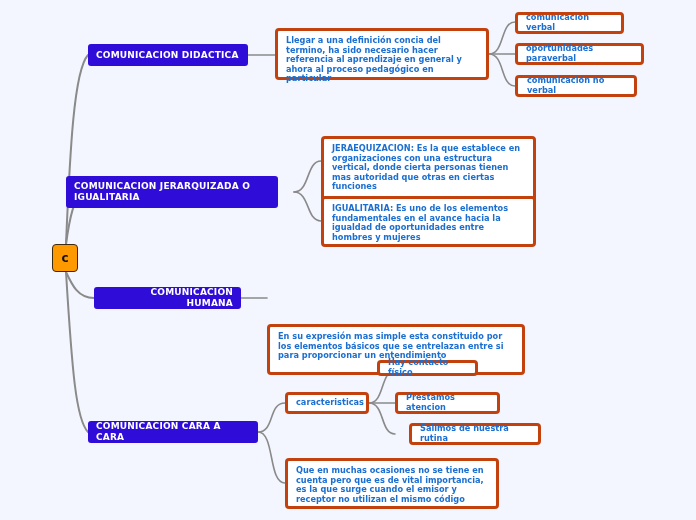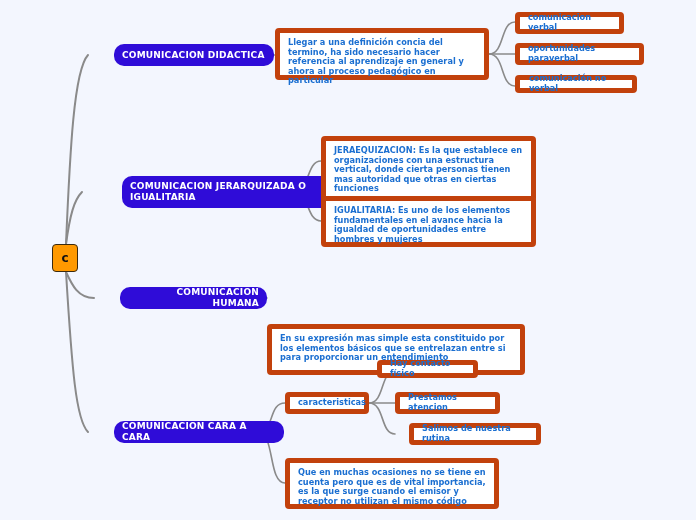--- a/index.html
+++ b/index.html
@@ -10,26 +10,26 @@
     font-family: "DejaVu Sans", "Liberation Sans", sans-serif;
   }
   #connectors { position: absolute; left: 0; top: 0; width: 696px; height: 520px; pointer-events: none; }
   .node { position: absolute; box-sizing: border-box; }
   .root {
     background: #ff9900; border: 1px solid #3a2a10; border-radius: 4px;
     color: #111; font-weight: bold; font-size: 12px;
     display: flex; align-items: center; justify-content: center;
   }
   .main {
-    background: #2f0cd8; color: #ffffff; border-radius: 10px;
+    background: #2f0cd8; color: #ffffff; border-radius: 3px;
     font-weight: bold; font-size: 9px; letter-spacing: 0.2px;
-    display: flex; align-items: center; padding: 0 8px; line-height: 11px; margin-left: 26px;
+    display: flex; align-items: center; padding: 0 8px; line-height: 11px;
   }
   .leaf {
-    background: #ffffff; border: 5px solid #c2410c; border-radius: 4px;
+    background: #ffffff; border: 3px solid #c2410c; border-radius: 4px;
     color: #1b6fd1; font-weight: bold; font-size: 8.2px; line-height: 9.6px;
     padding: 4px 8px; display: flex; align-items: center;
   }
   .leaf.multi { align-items: flex-start; padding-top: 5px; }
 </style>
 </head>
 <body>
 
 <svg id="connectors" viewBox="0 0 696 520">
   <g fill="none" stroke="#8a8a8a" stroke-width="1.6" stroke-linecap="round">
@@ -68,25 +68,25 @@
 </div>
 <div class="node leaf multi" style="left:275px; top:28px; width:214px; height:52px;">
   <span>Llegar a una definición concia del termino, ha sido necesario hacer referencia al aprendizaje en general y ahora al proceso pedagógico en particular</span>
 </div>
 <div class="node leaf" style="left:515px; top:12px; width:109px; height:22px;">
   <span>comunicacion verbal</span>
 </div>
 <div class="node leaf" style="left:515px; top:43px; width:129px; height:22px;">
   <span>oportunidades paraverbal</span>
 </div>
-<div class="node leaf" style="left:515px; top:75px; width:122px; height:14px;padding-left:9px;">
+<div class="node leaf" style="left:515px; top:75px; width:122px; height:22px;padding-left:9px;">
   <span>comunicación no verbal</span>
 </div>
 
-<div class="node main" style="left:96px; top:176px; width:212px; height:32px;padding-left:8px;">
+<div class="node main" style="left:66px; top:176px; width:212px; height:32px;padding-left:8px;">
   <span>COMUNICACION JERARQUIZADA O IGUALITARIA</span>
 </div>
 <div class="node leaf multi" style="left:321px; top:136px; width:215px; height:66px;">
   <span>JERAEQUIZACION: Es la que establece en organizaciones con una estructura vertical, donde cierta personas tienen mas autoridad que otras en ciertas funciones</span>
 </div>
 <div class="node leaf multi" style="left:321px; top:196px; width:215px; height:51px;">
   <span>IGUALITARIA: Es uno de los elementos fundamentales en el avance hacia la igualdad de oportunidades entre hombres y mujeres</span>
 </div>
 
 <div class="node main" style="left:94px; top:287px; width:147px; height:22px;text-align:right;">

